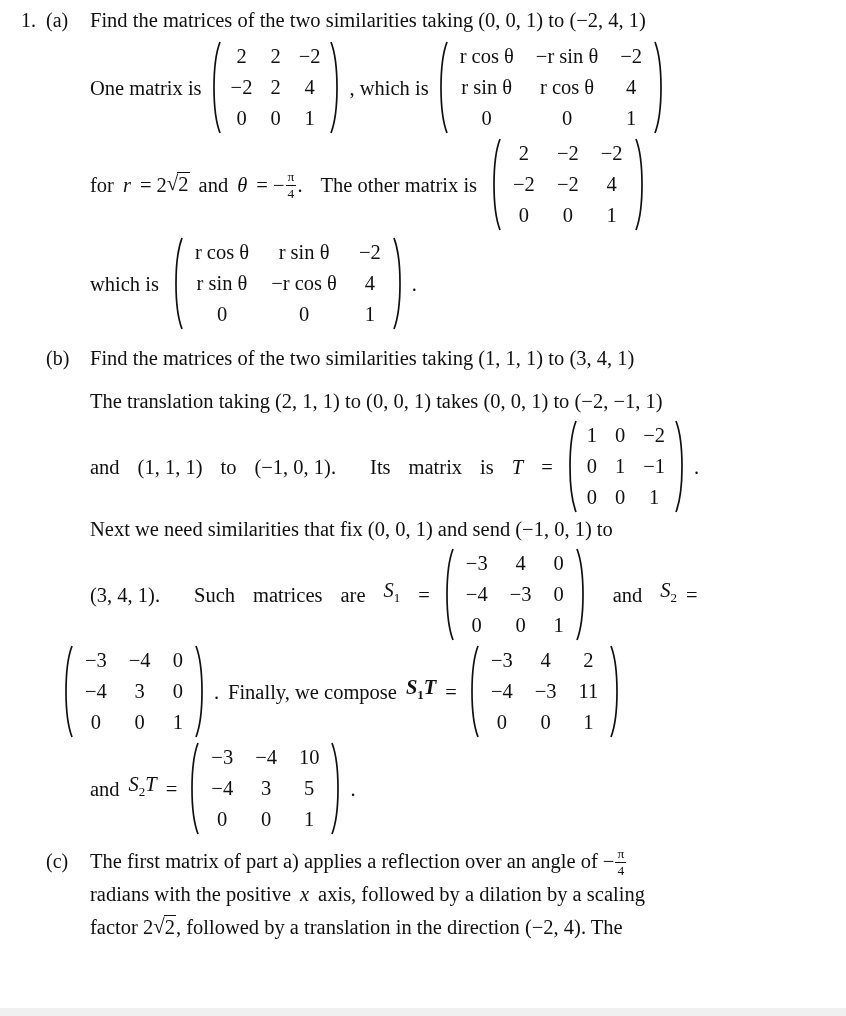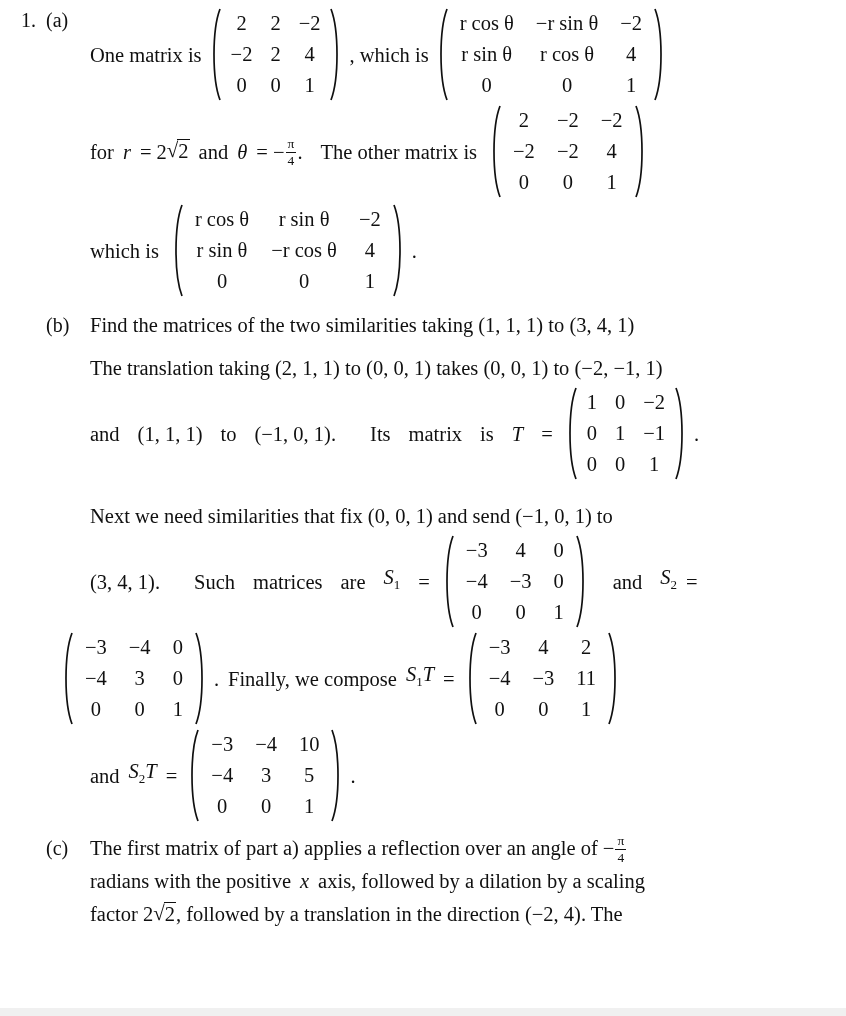--- a/index.html
+++ b/index.html
@@ -140,20 +140,23 @@
 
   <div class="problem">
     <div class="problem-number">1.</div>
 
     <div class="parts">
 
       <div class="part">
         <div class="part-label">(a)</div>
         <div class="part-body">
 
+          <div class="ln">
+            <span class="txt">Find the matrices of the two similarities taking (0, 0, 1) to (−2, 4, 1)</span>
+          </div>
 
           <div class="ln tall" style="margin-top:4px;">
             <span class="txt">One matrix is</span>
 
             <span class="matrix">
               <span class="paren">
                 <svg viewBox="0 0 15 93" preserveAspectRatio="none">
                     <path d="M13 1 C5 22, 5 71, 13 92" fill="none" stroke="#101010" stroke-width="1.7"></path>
                   </svg>
               </span>
@@ -363,21 +366,21 @@
               </span>
               <span class="paren">
                 <svg viewBox="0 0 15 93" preserveAspectRatio="none">
                     <path d="M2 1 C10 22, 10 71, 2 92" fill="none" stroke="#101010" stroke-width="1.7"></path>
                   </svg>
               </span>
             </span>
             <span class="txt">.</span>
           </div>
 
-          <div class="ln" style="margin-top:20px;">
+          <div class="ln" style="margin-top:0;">
             <span class="txt">Next we need similarities that fix (0, 0, 1) and send (−1, 0, 1) to</span>
           </div>
 
           <div class="ln tall" style="margin-top:2px;">
             <span class="txt">(3, 4, 1).</span>
             <span class="gap-xl"></span>
             <span class="txt">Such</span>
             <span class="gap-l"></span>
             <span class="txt">matrices</span>
             <span class="gap-l"></span>
@@ -456,21 +459,21 @@
               <span class="paren">
                 <svg viewBox="0 0 15 93" preserveAspectRatio="none">
                     <path d="M2 1 C10 22, 10 71, 2 92" fill="none" stroke="#101010" stroke-width="1.7"></path>
                   </svg>
               </span>
             </span>
             <span class="txt">.</span>
             <span class="gap"></span>
             <span class="txt">Finally, we compose</span>
             <span class="gap"></span>
-            <span style="white-space:nowrap;">
+            <span style="white-space:nowrap;font-weight:bold;">
               <i class="mv">S</i><sub style="font-size:13px;">1</sub><i class="mv">T</i>
             </span>
             <span class="gap"></span>
             <span class="txt">=</span>
 
             <span class="matrix" style="margin-left:8px;">
               <span class="paren">
                 <svg viewBox="0 0 15 93" preserveAspectRatio="none">
                     <path d="M13 1 C5 22, 5 71, 13 92" fill="none" stroke="#101010" stroke-width="1.7"></path>
                   </svg>

